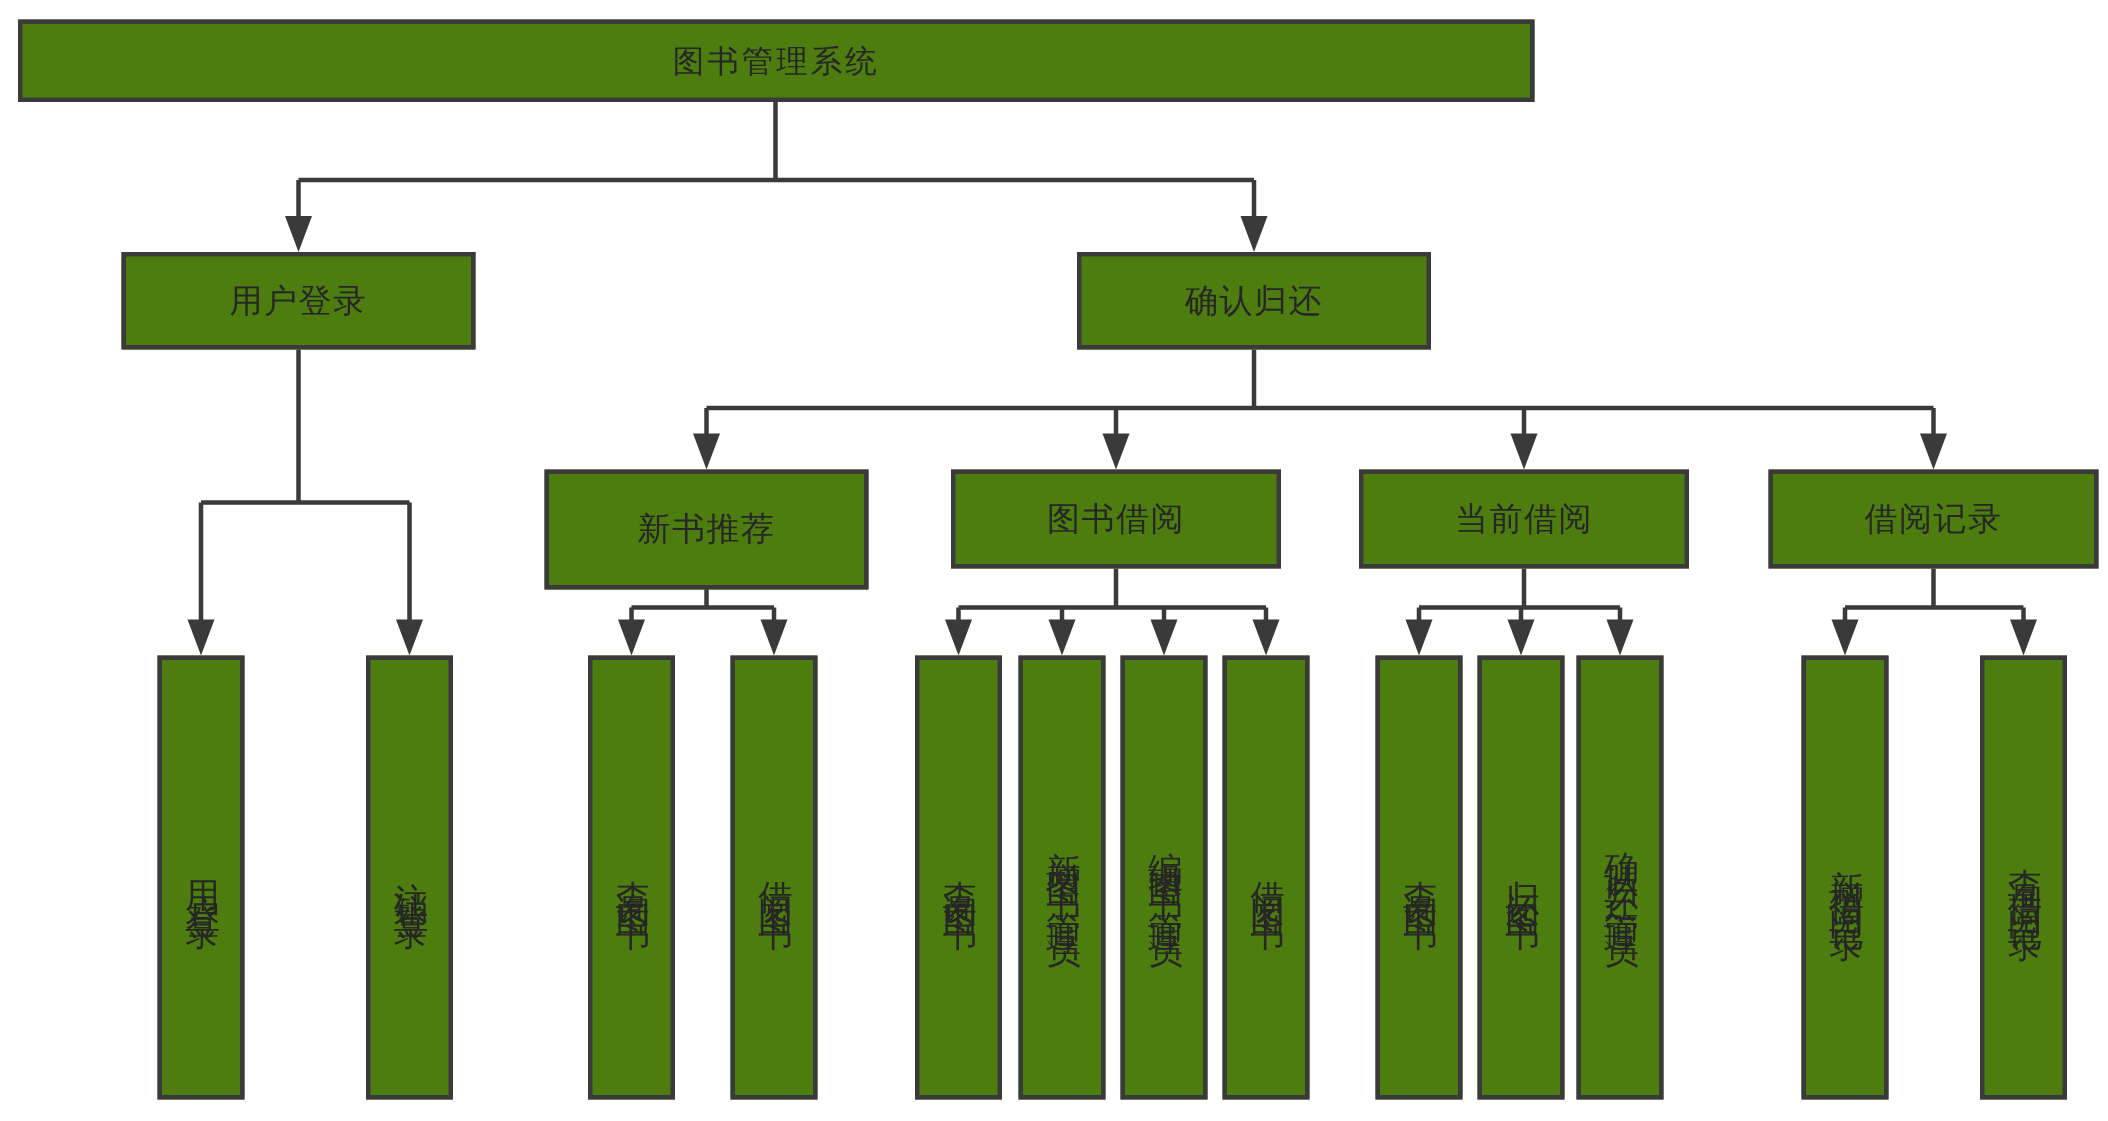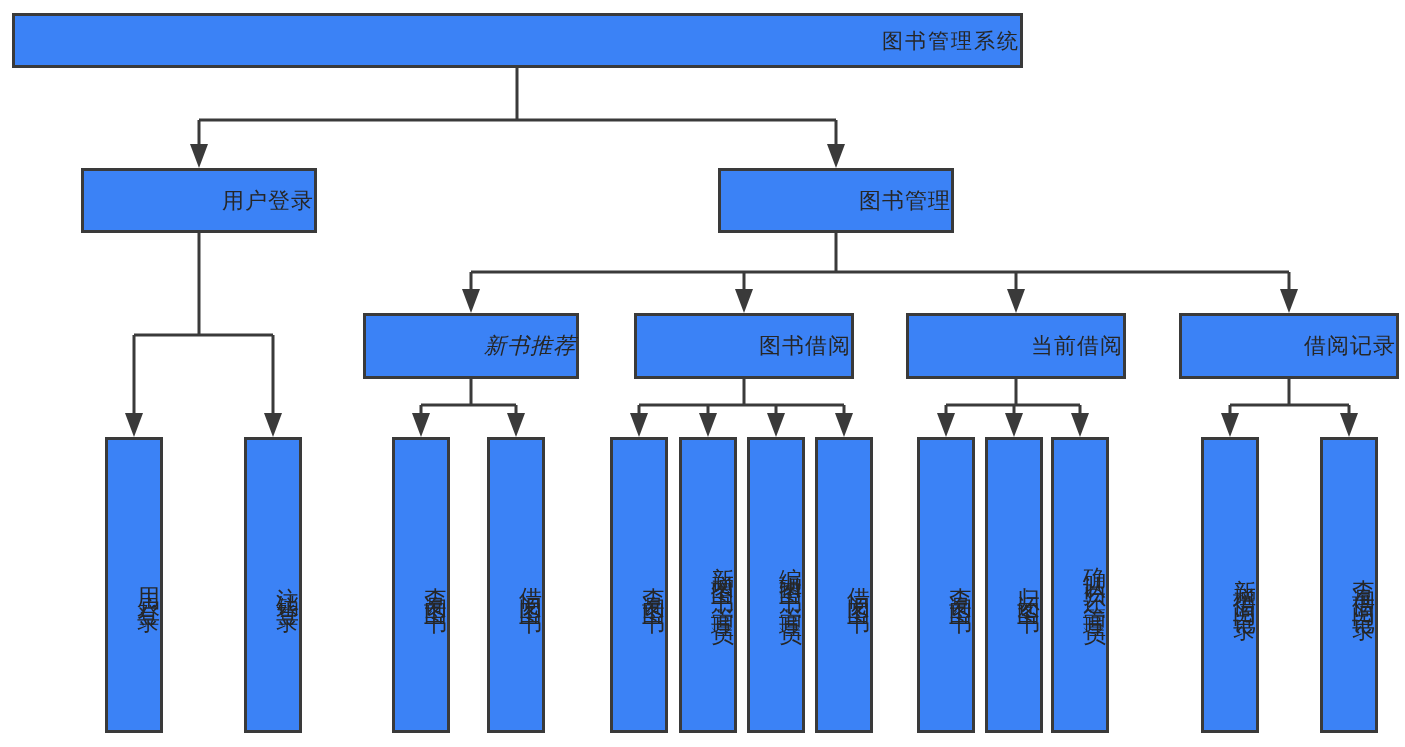--- a/index.html
+++ b/index.html
@@ -8,41 +8,41 @@
     width:1405px;height:747px;
     background:#ffffff;
     font-family:"DejaVu Sans", sans-serif;
     overflow:hidden;
   }
   #wires{position:absolute;left:0;top:0;width:1405px;height:747px;}
   .box{
     position:absolute;
     box-sizing:border-box;
     border:3px solid #3a3a3a;
-    background:#3b82f6;
+    background:#4d7c0f;
     display:flex;
     align-items:center;
-    justify-content:flex-end;
+    justify-content:center;
     color:#262626;
   }
   .hlabel{font-size:22px;letter-spacing:1px;white-space:nowrap;}
   .title-label{font-size:21px;letter-spacing:2px;}
   .vlabel{
     writing-mode:vertical-rl;
     text-orientation:mixed;
     font-size:23px;
     line-height:1;
     letter-spacing:8px;
     white-space:nowrap;
   }
   
   .n-root{left:12px;top:13px;width:1011px;height:55px;}
   .n-user{left:81px;top:168px;width:236px;height:65px;}
   .n-mgmt{left:718px;top:168px;width:236px;height:65px;}
-  .n-l3a{left:363px;top:313px;width:216px;height:66px;font-style:italic;}
+  .n-l3a{left:363px;top:313px;width:216px;height:80px;}
   .n-l3b{left:634px;top:313px;width:220px;height:66px;}
   .n-l3c{left:906px;top:313px;width:220px;height:66px;}
   .n-l3d{left:1179px;top:313px;width:220px;height:66px;}
   .leaf{top:437px;width:58px;height:296px;}
   .lf1{left:105px;} .lf2{left:244px;}
   .lf3{left:392px;} .lf4{left:487px;}
   .lf5{left:610px;} .lf6{left:679px;} .lf7{left:747px;} .lf8{left:815px;}
   .lf9{left:917px;} .lf10{left:985px;} .lf11{left:1051px;}
   .lf12{left:1201px;} .lf13{left:1320px;}
   #watermark{
@@ -95,21 +95,21 @@
   </svg>
 
   <div class="box n-root">
     <span class="title-label">图书管理系统</span>
   </div>
 
   <div class="box n-user">
     <span class="hlabel">用户登录</span>
   </div>
   <div class="box n-mgmt">
-    <span class="hlabel">图书管理</span>
+    <span class="hlabel">确认归还</span>
   </div>
 
   <div class="box n-l3a">
     <span class="hlabel">新书推荐</span>
   </div>
   <div class="box n-l3b">
     <span class="hlabel">图书借阅</span>
   </div>
   <div class="box n-l3c">
     <span class="hlabel">当前借阅</span>

